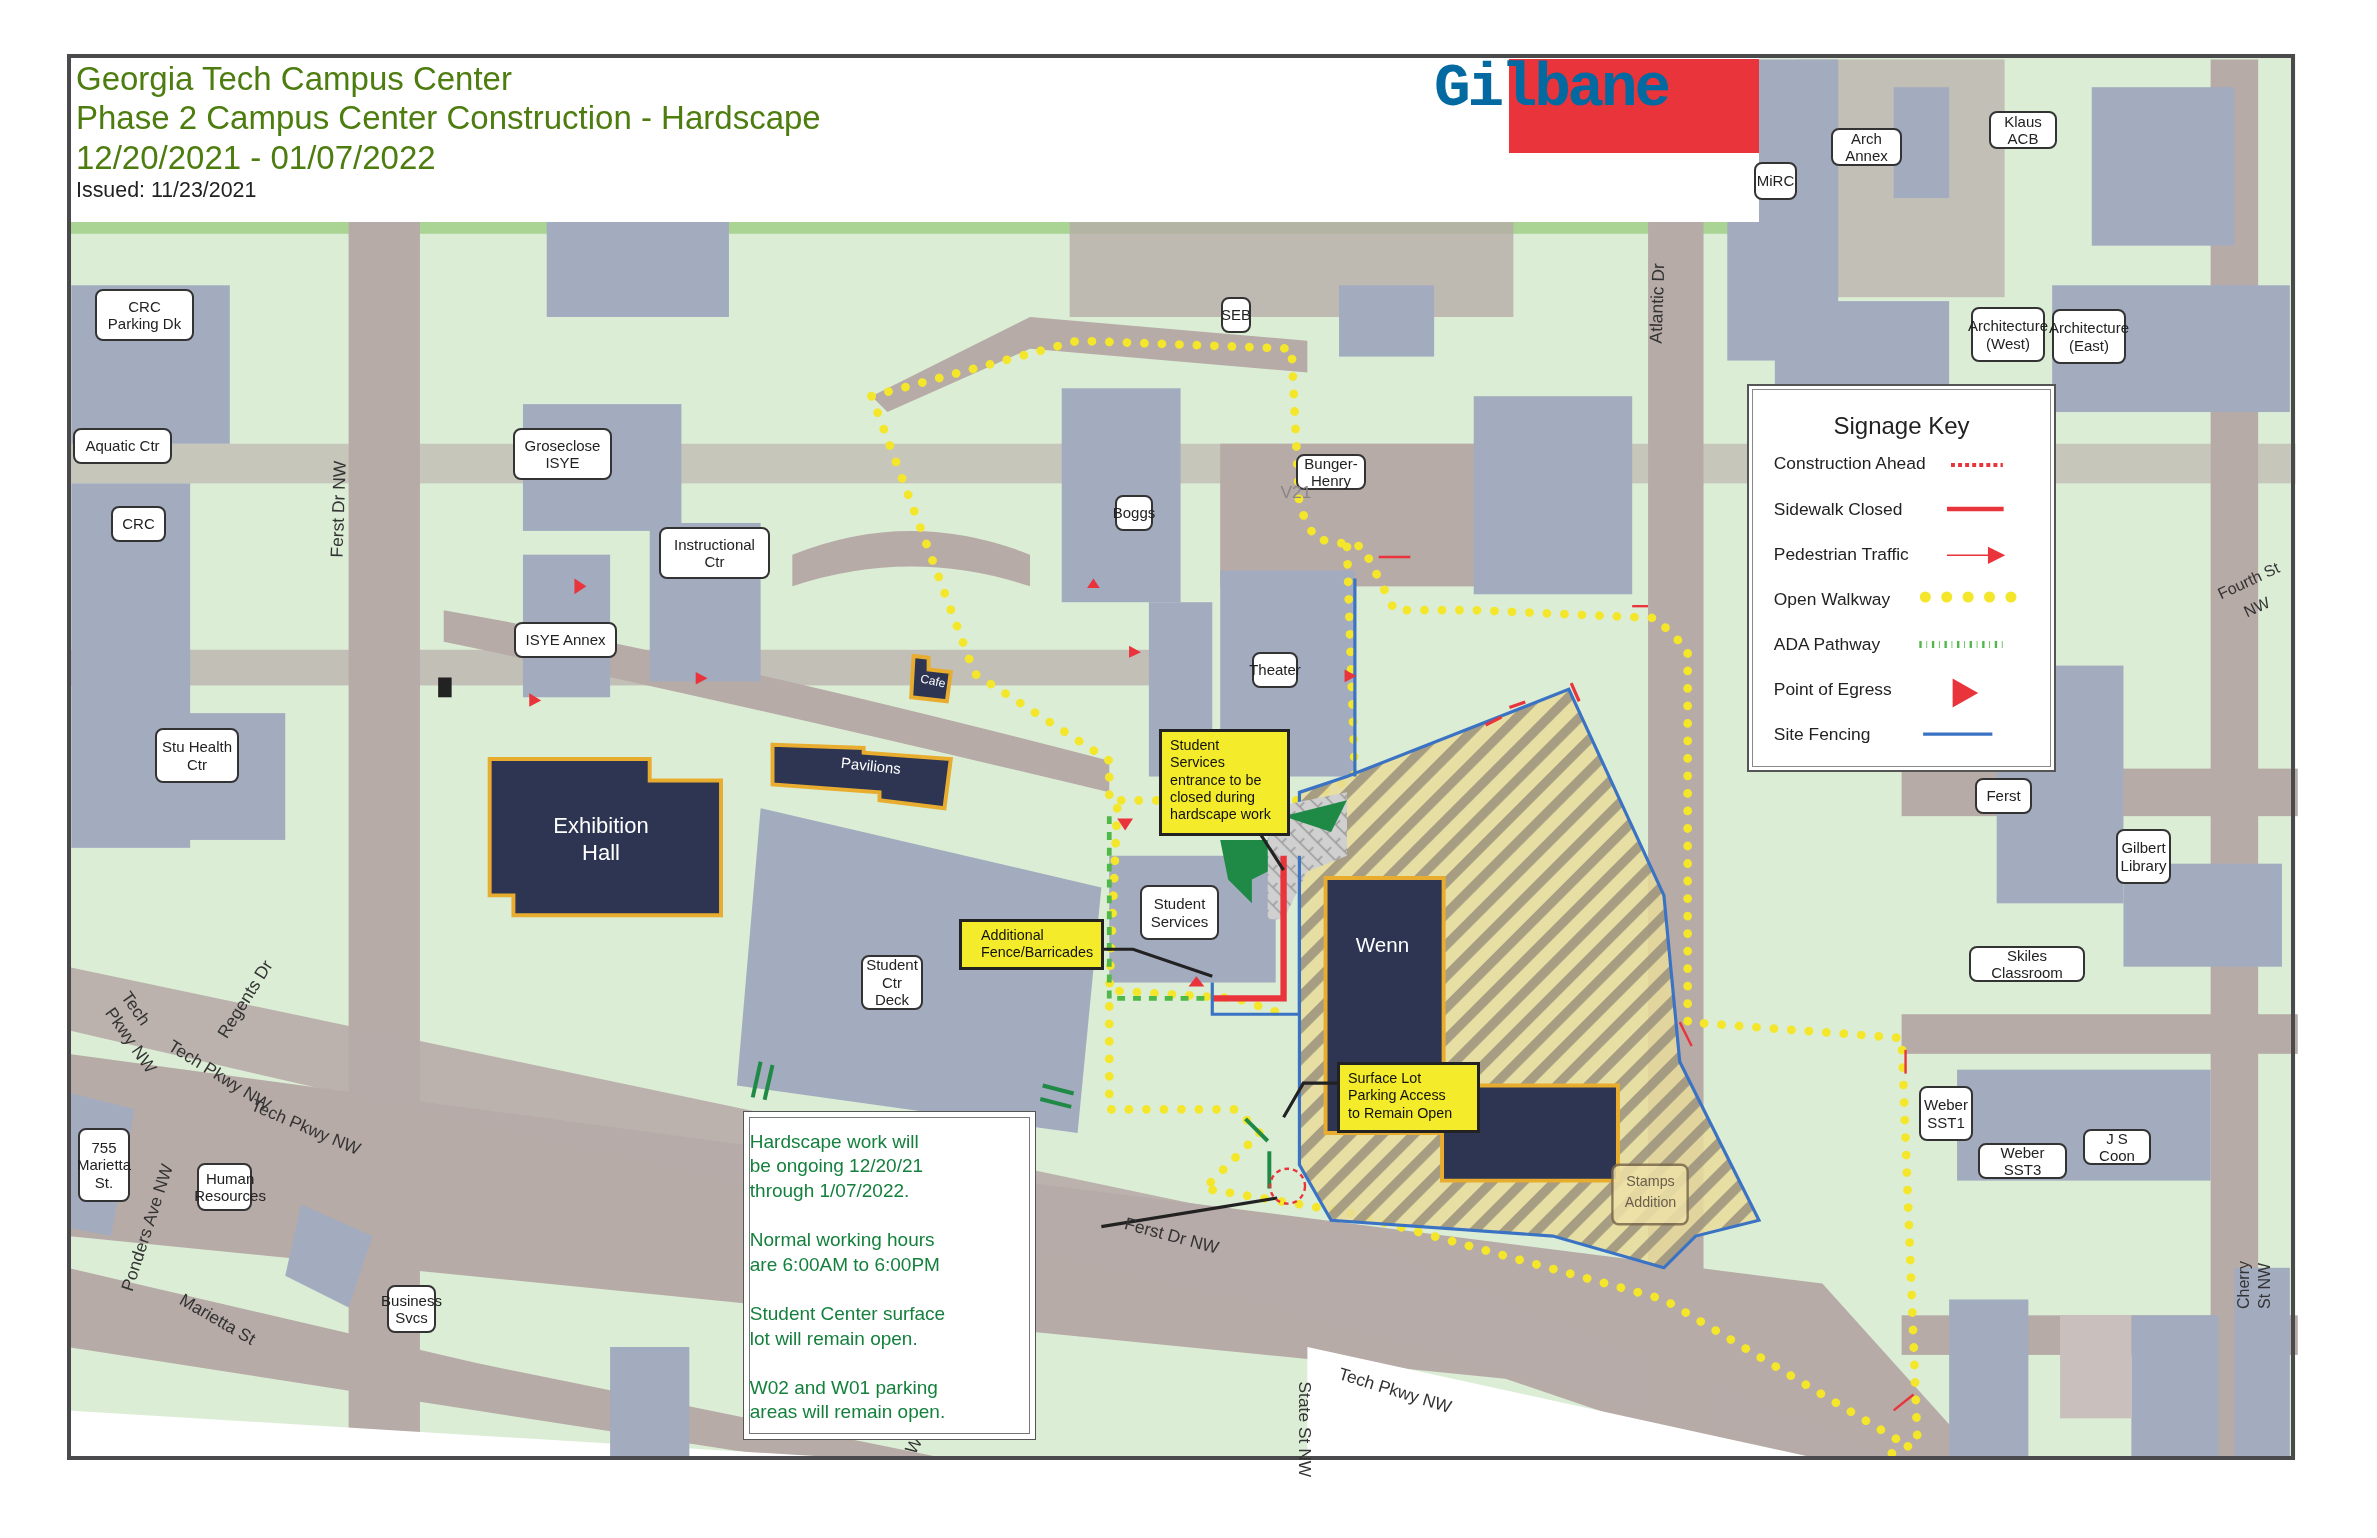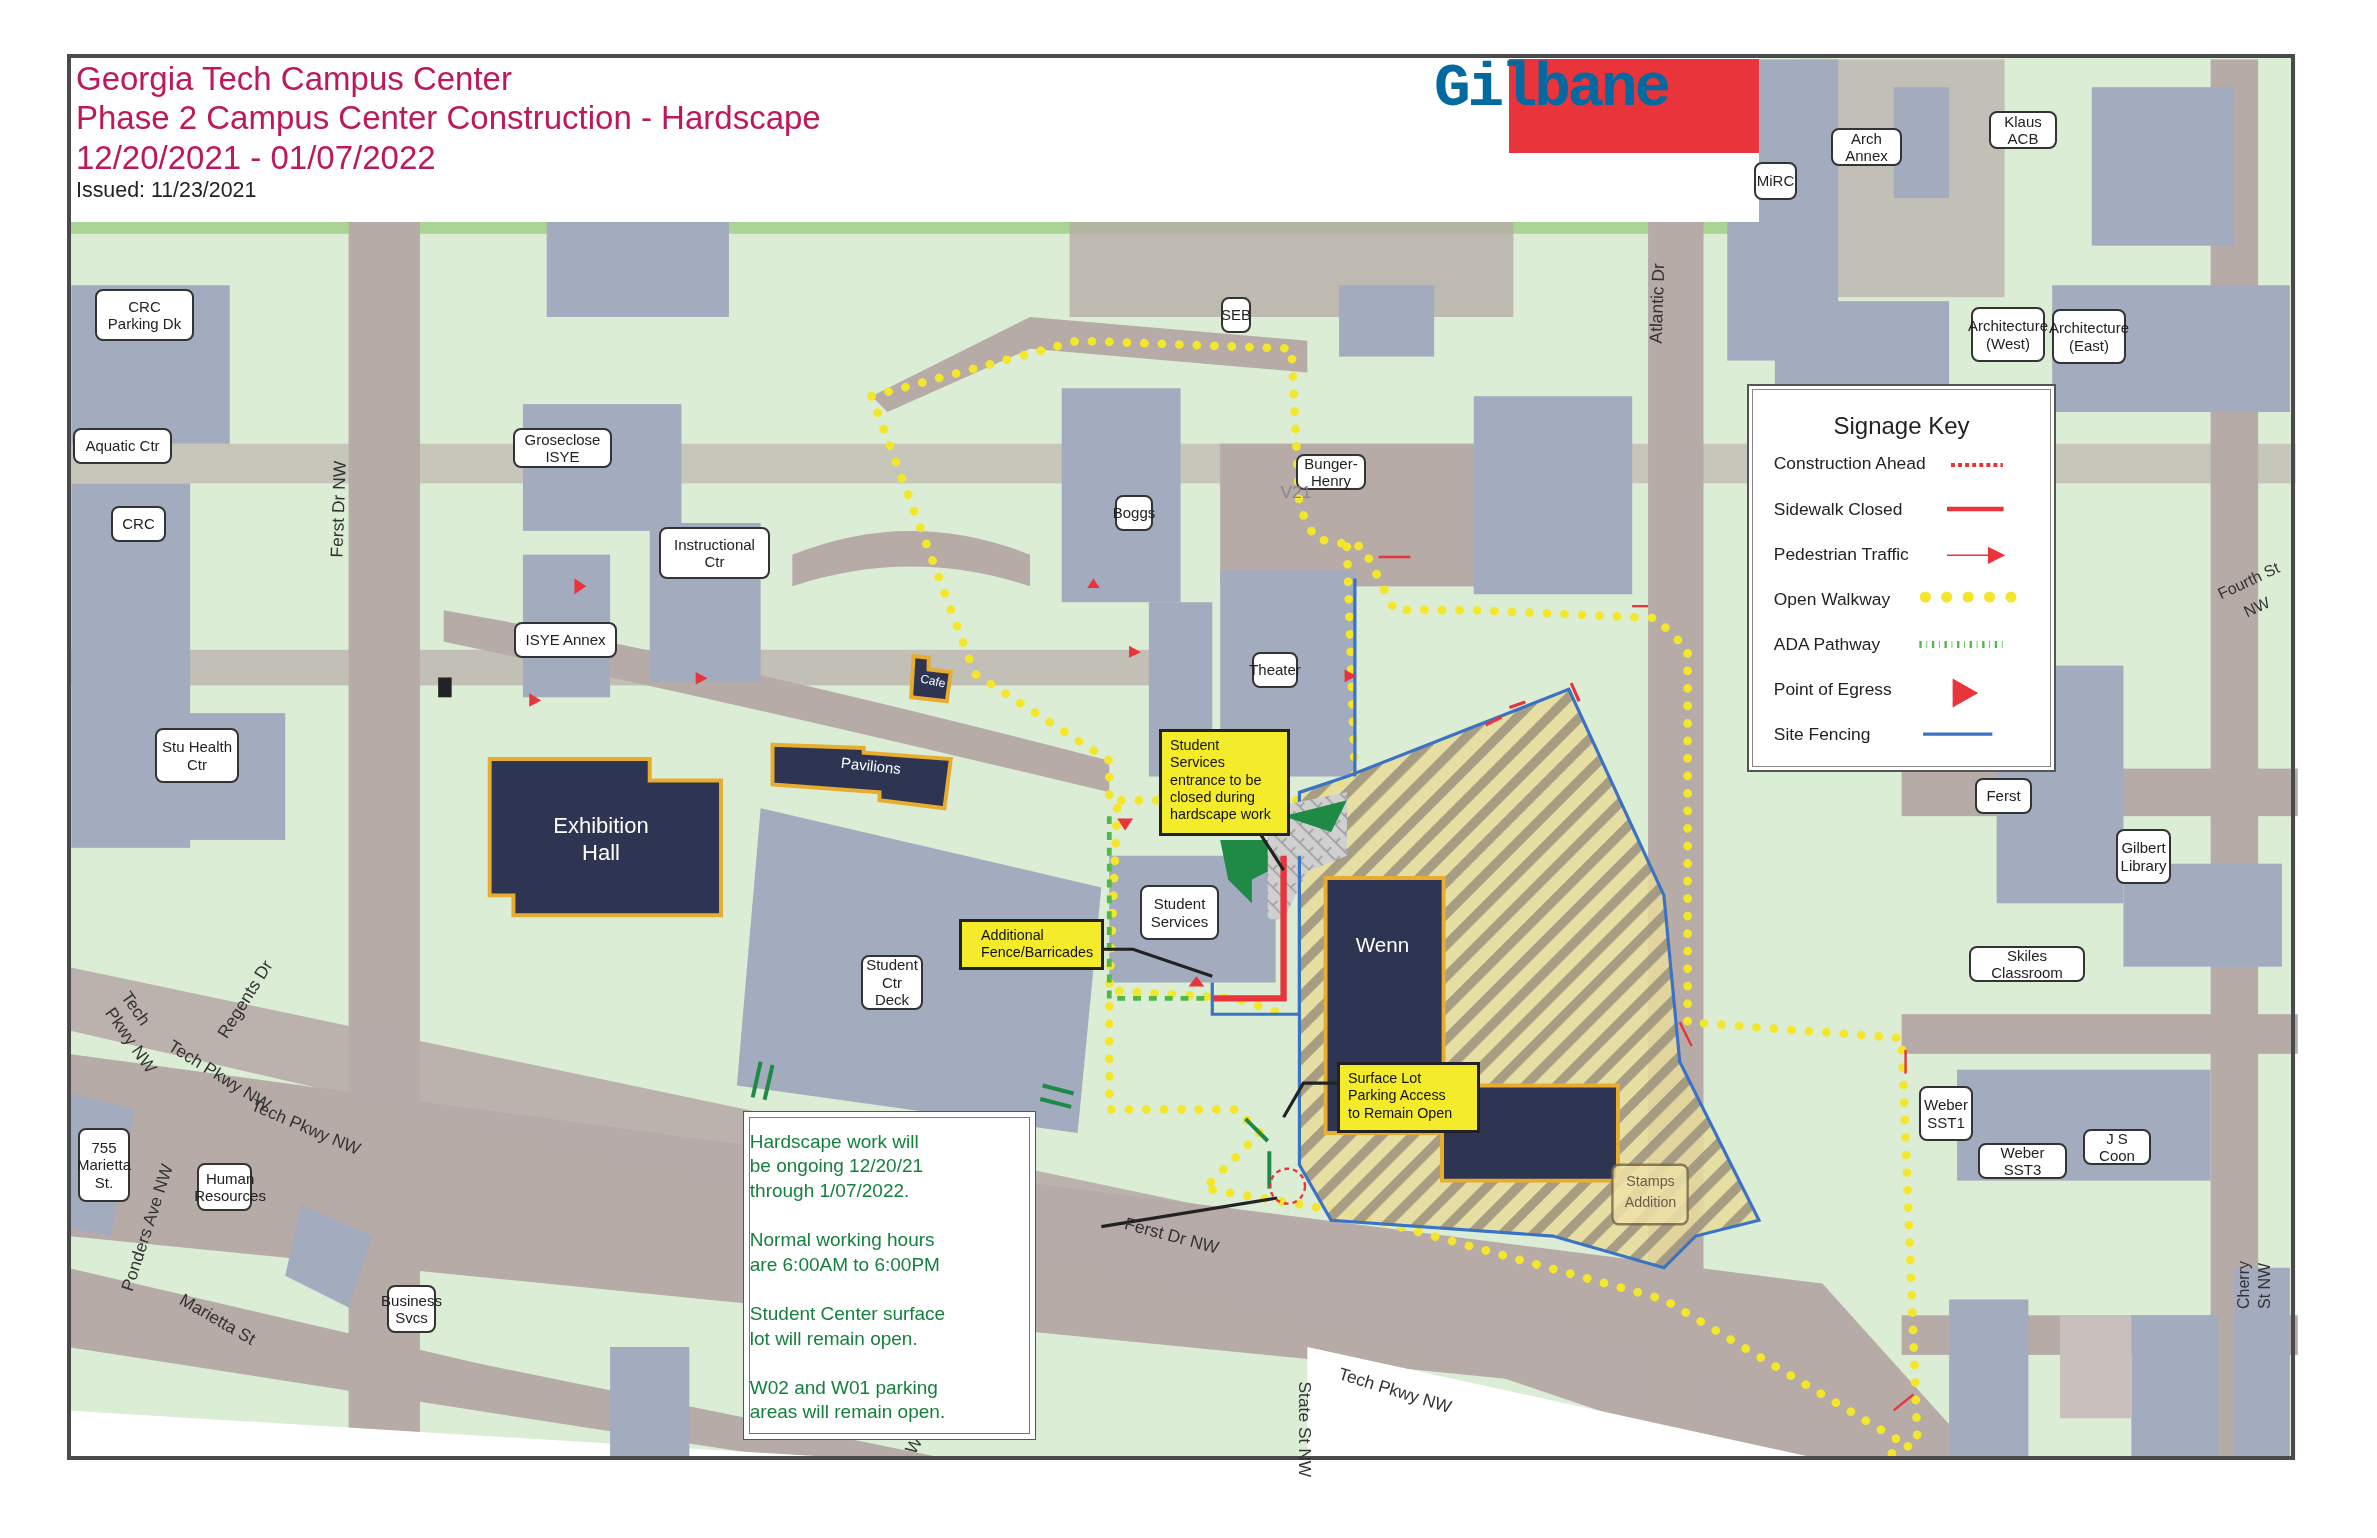--- a/index.html
+++ b/index.html
@@ -1,20 +1,20 @@
 <!DOCTYPE html>
 <html style="font-size:12.7px"><head>
 <meta charset="utf-8">
 <style>
   html, body { margin:0; padding:0; background:#ffffff; }
   body { width:2377px; height:1538px; position:relative; overflow:hidden; font-family:"Liberation Sans", sans-serif; }
   #map { position:absolute; left:0; top:0; width:2377px; height:1538px; }
   .frame { position:absolute; left:67px; top:54px; width:2228px; height:1406px; border:4px solid #4a4a4c; box-sizing:border-box; pointer-events:none; }
   .title-box { position:absolute; left:71px; top:58px; width:1688px; height:164px; background:#fff; }
-  .title-line { position:absolute; left:76px; color:#be185d; font-size:33px; line-height:1; white-space:nowrap; }
+  .title-line { position:absolute; left:76px; color:#4d7c0f; font-size:33px; line-height:1; white-space:nowrap; }
   .issued { position:absolute; left:76px; top:178px; color:#222; font-size:21.4px; }
   .logo { position:absolute; left:1434px; top:59px; width:325px; height:94px; }
   .logo .red { position:absolute; left:75px; top:0; width:250px; height:94px; background:#e8343a; }
   .logo .txt { position:absolute; left:0; top:-4.8px; font-size:61px; font-weight:bold; color:#0369a1; letter-spacing:-3.2px; font-family:Liberation Mono, monospace; }
   .bldg-label { position:absolute; background:#fff; border:2.4px solid #333; border-radius:8px; color:#222; text-align:center; font-size:15px; line-height:17.4px; display:flex; align-items:center; justify-content:center; white-space:pre-line; box-sizing:border-box; padding:1.6px 4.8px; }
   .dark-label { position:absolute; color:#fff; text-align:center; font-size:22px; line-height:27px; white-space:pre-line; }
   .street { position:absolute; color:#333; font-size:17.4px; white-space:nowrap; transform-origin:left center; }
   .callout { position:absolute; background:#f4ec2a; border:3.2px solid #222; color:#111; font-size:14.3px; line-height:17.4px; padding:4.8px 8px; box-sizing:border-box; white-space:pre-line; }
   .notes { position:absolute; left:743px; top:1111px; width:293px; height:329px; background:#fff; border:1.6px solid #555; box-sizing:border-box; }
   .notes-inner { position:absolute; left:4.8px; top:4.8px; right:4.8px; bottom:4.8px; border:0.8px solid #777; text-align:left; color:#15803d; font-size:19px; line-height:24.6px; padding-top:12px; }
@@ -186,21 +186,21 @@
 
 <div class="logo">
   <div class="red"></div>
   <div class="txt">Gilbane</div>
 </div>
 
 <div class="bldg-label" style="left:95px;top:289px;width:99px;height:52px;">CRC
 Parking Dk</div>
 <div class="bldg-label" style="left:73px;top:428px;width:99px;height:36px;">Aquatic Ctr</div>
 <div class="bldg-label" style="left:111px;top:506px;width:55px;height:36px;">CRC</div>
-<div class="bldg-label" style="left:513px;top:428px;width:99px;height:40px;">Groseclose
+<div class="bldg-label" style="left:513px;top:428px;width:99px;height:52px;">Groseclose
 ISYE</div>
 <div class="bldg-label" style="left:659px;top:527px;width:111px;height:52px;">Instructional
 Ctr</div>
 <div class="bldg-label" style="left:514px;top:622px;width:103px;height:36px;">ISYE Annex</div>
 <div class="bldg-label" style="left:155px;top:728px;width:84px;height:55px;">Stu Health
 Ctr</div>
 <div class="dark-label" style="left:514px;top:812px;width:174px;">Exhibition
 Hall</div>
 <div class="dark-label" style="left:792px;top:757px;width:158px;font-size:15px;line-height:17.4px;transform:rotate(6deg);">Pavilions</div>
 <div class="dark-label" style="left:917px;top:674px;width:32px;font-size:12px;line-height:14.3px;transform:rotate(12deg);">Cafe</div>

